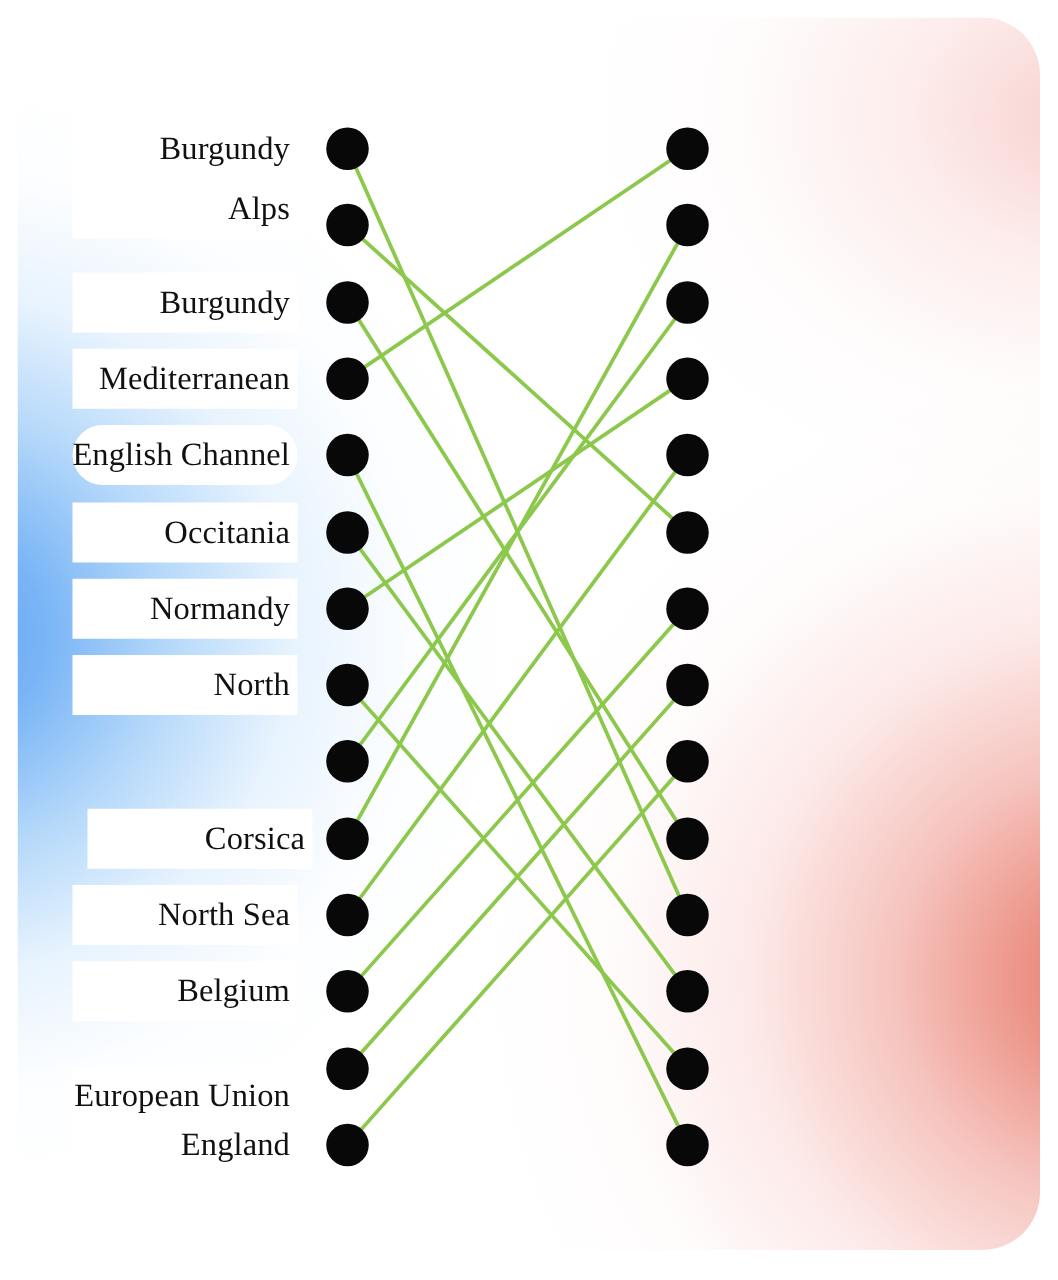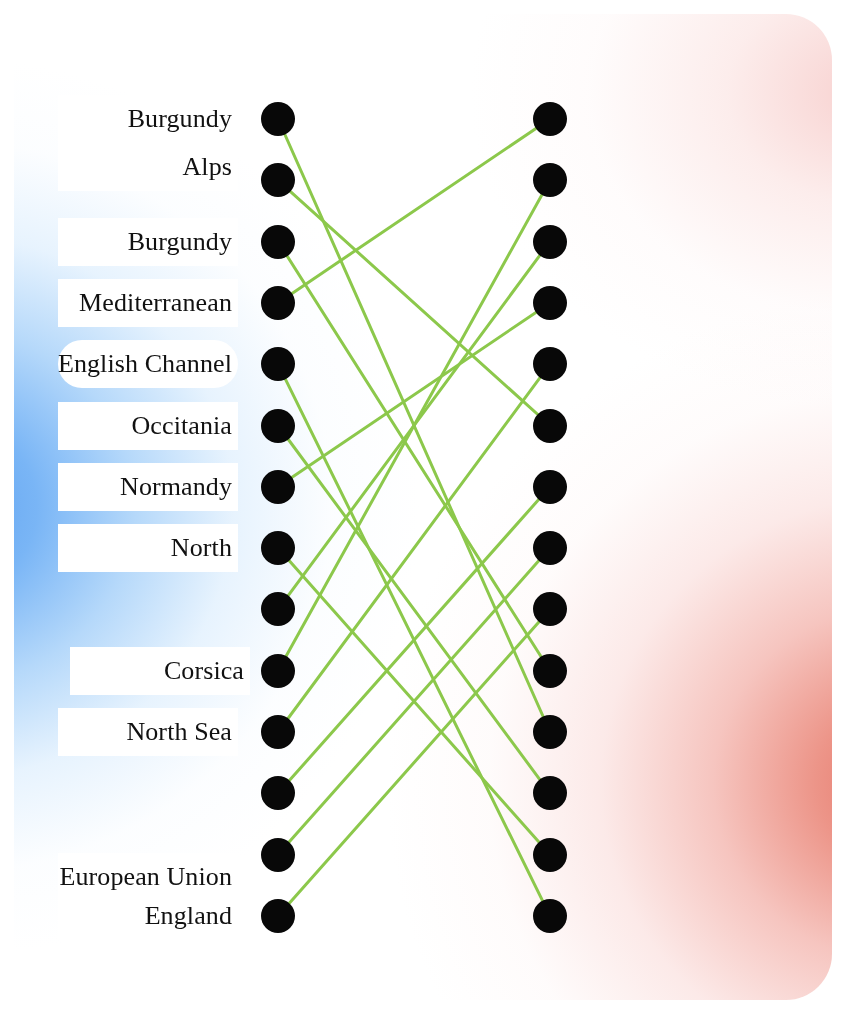--- a/index.html
+++ b/index.html
@@ -167,20 +167,23 @@
         <span class="lbl">Normandy</span>
       </div>
       <div class="row row-left" style="top: 524.1px;">
         <span class="lbl">North</span>
       </div>
       <div class="row row-left" style="top: 646.7px; margin-left: 12px;">
         <span class="lbl">Corsica</span>
       </div>
       <div class="row row-left" style="top: 708px; padding-left: 12px;">
         <span class="lbl">North Sea</span>
+      </div>
+      <div class="row row-left" style="top: 769.3px;">
+        <span class="lbl">Belgium</span>
       </div>
       <div class="row row-left" style="top: 853px;">
         <span class="lbl">European Union</span>
       </div>
       <div class="row row-left" style="top: 891.9px;">
         <span class="lbl">England</span>
       </div>
     </div>
   <div class="col col-right" id="right-col"></div>
 

